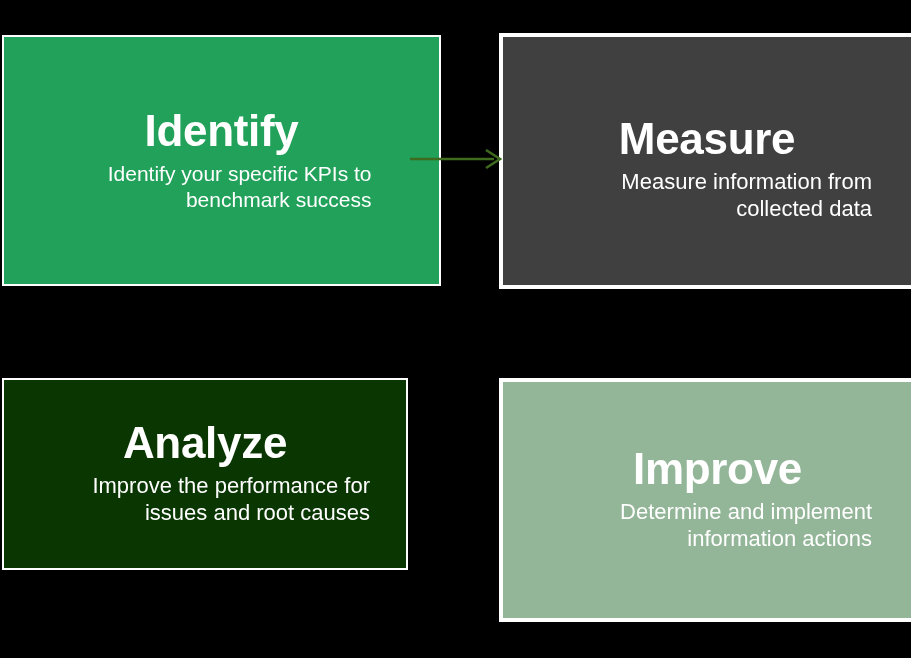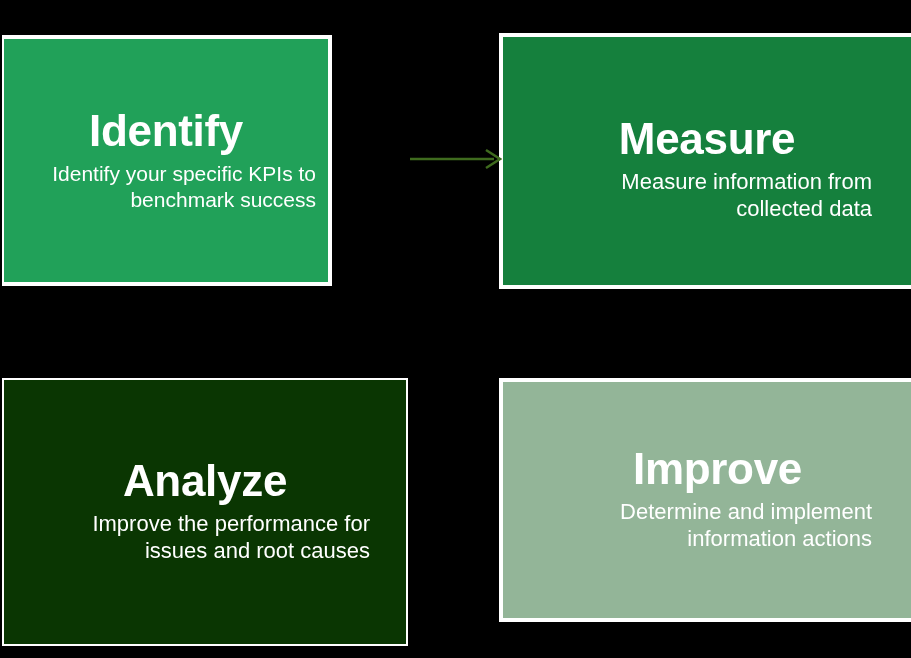--- a/index.html
+++ b/index.html
@@ -41,24 +41,24 @@
     color: #ffffff;
     line-height: 1.22;
     font-weight: normal;
     text-align: right;
   }
 
   
   #card-identify {
     left: 2px;
     top: 35px;
-    width: 330px;
+    width: 439px;
     height: 251px;
     background: #21A159;
-    border: 4px solid #701a75;
+    border: 2px solid #701a75;
     border-left: 2px solid #ffffff;
   }
   #card-identify .title {
     font-size: 44px;
     margin-bottom: 8px;
   }
   #card-identify .desc {
     font-size: 21px;
     width: 300px;
   }
@@ -81,21 +81,21 @@
   #card-measure .desc {
     font-size: 22px;
     width: 330px;
   }
 
   
   #card-analyze {
     left: 2px;
     top: 378px;
     width: 406px;
-    height: 268px;
+    height: 192px;
     background: #0A3602;
     border: 2px solid #1d4ed8;
   }
   #card-analyze .title {
     font-size: 44px;
     margin-bottom: 8px;
   }
   #card-analyze .desc {
     font-size: 22px;
     width: 330px;
@@ -133,21 +133,21 @@
 </head>
 <body style="background: rgb(0, 0, 0);">
 
 <div class="canvas">
 
   <div class="card" id="card-identify" style="background: rgb(33, 161, 89); border-color: rgb(255, 255, 255); color: rgb(255, 255, 255);">
     <div class="title">Identify</div>
     <div class="desc">Identify your specific KPIs to benchmark success</div>
   </div>
 
-  <div class="card" id="card-measure" style="background: #15803d; border-color: rgb(255, 255, 255); color: rgb(255, 255, 255);">
+  <div class="card" id="card-measure" style="background: #404040; border-color: rgb(255, 255, 255); color: rgb(255, 255, 255);">
     <div class="title">Measure</div>
     <div class="desc">Measure information from collected data</div>
   </div>
 
   <div class="card" id="card-analyze" style="background: rgb(10, 54, 2); border-color: rgb(255, 255, 255); color: rgb(255, 255, 255);">
     <div class="title">Analyze</div>
     <div class="desc">Improve the performance for issues and root causes</div>
   </div>
 
   <div class="card" id="card-improve" style="background: rgb(147, 181, 152); border-color: rgb(255, 255, 255); color: rgb(255, 255, 255);">

